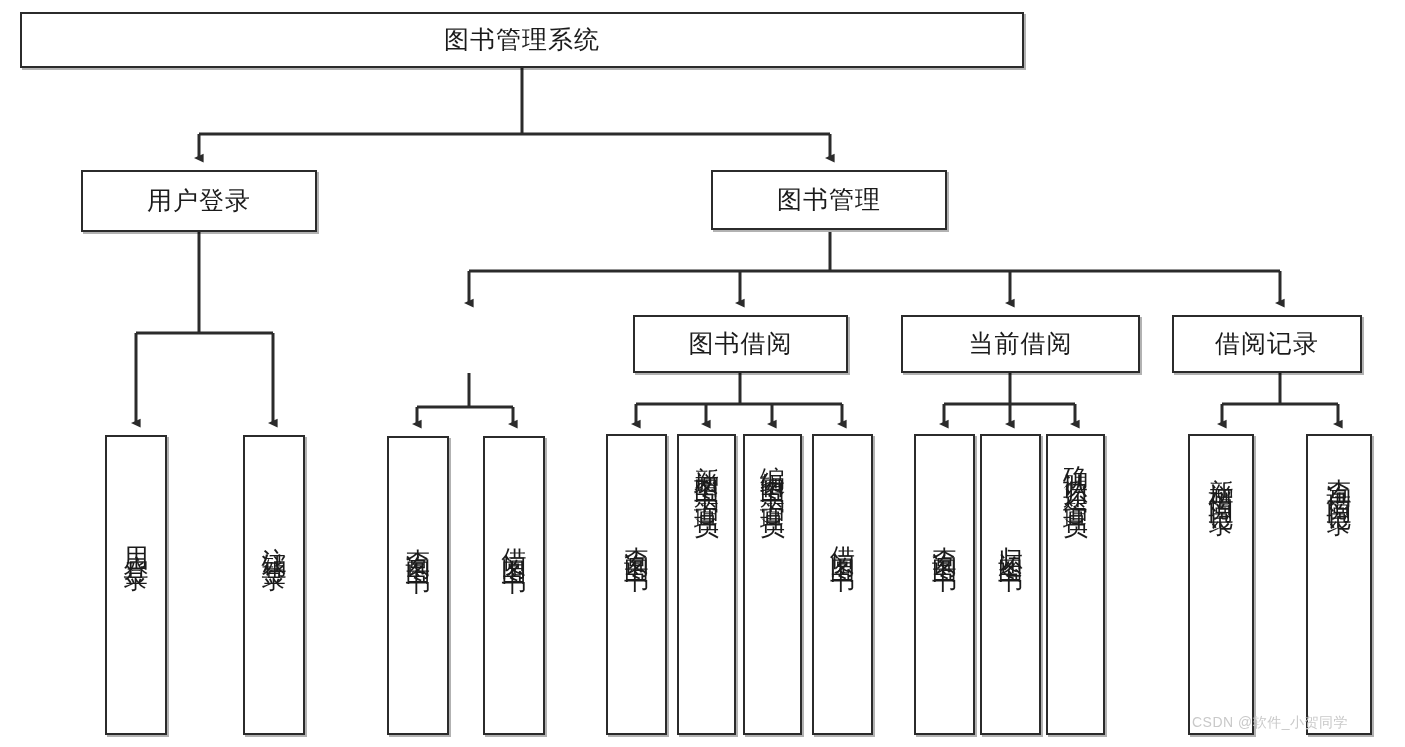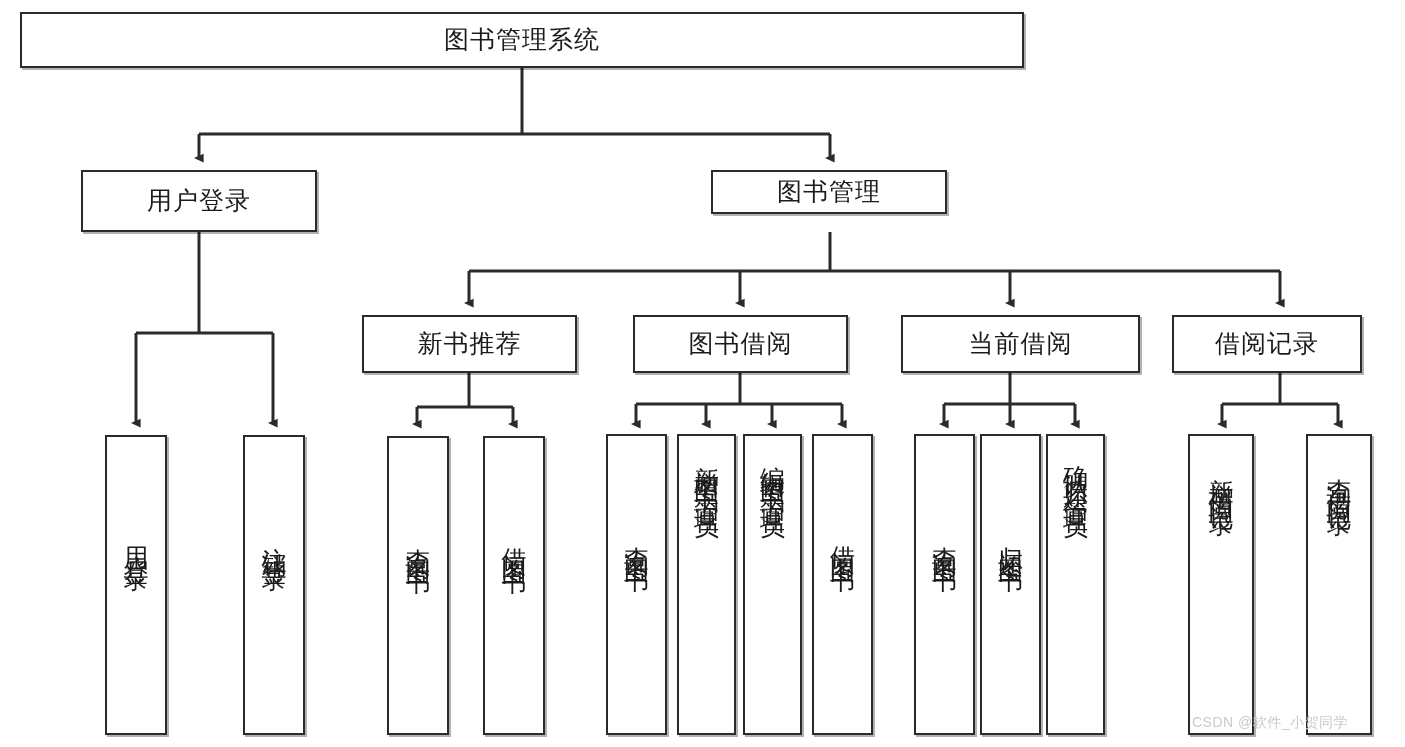--- a/index.html
+++ b/index.html
@@ -117,27 +117,24 @@
     </g>
   </svg>
 
   <div class="node root horiz" style="left:20px;top:12px;width:1004px;height:56px;">
     <span class="label">图书管理系统</span>
   </div>
 
   <div class="node horiz" style="left:81px;top:170px;width:236px;height:62px;">
     <span class="label">用户登录</span>
   </div>
-  <div class="node horiz" style="left:711px;top:170px;width:236px;height:44px;">
+  <div class="node horiz" style="left:711px;top:170px;width:236px;height:60px;">
     <span class="label">图书管理</span>
   </div>
 
-  <div class="node horiz" style="left:362px;top:315px;width:215px;height:58px;">
-    <span class="label">新书推荐</span>
-  </div>
   <div class="node horiz" style="left:633px;top:315px;width:215px;height:58px;">
     <span class="label">图书借阅</span>
   </div>
   <div class="node horiz" style="left:901px;top:315px;width:239px;height:58px;">
     <span class="label">当前借阅</span>
   </div>
   <div class="node horiz" style="left:1172px;top:315px;width:190px;height:58px;">
     <span class="label">借阅记录</span>
   </div>
 

